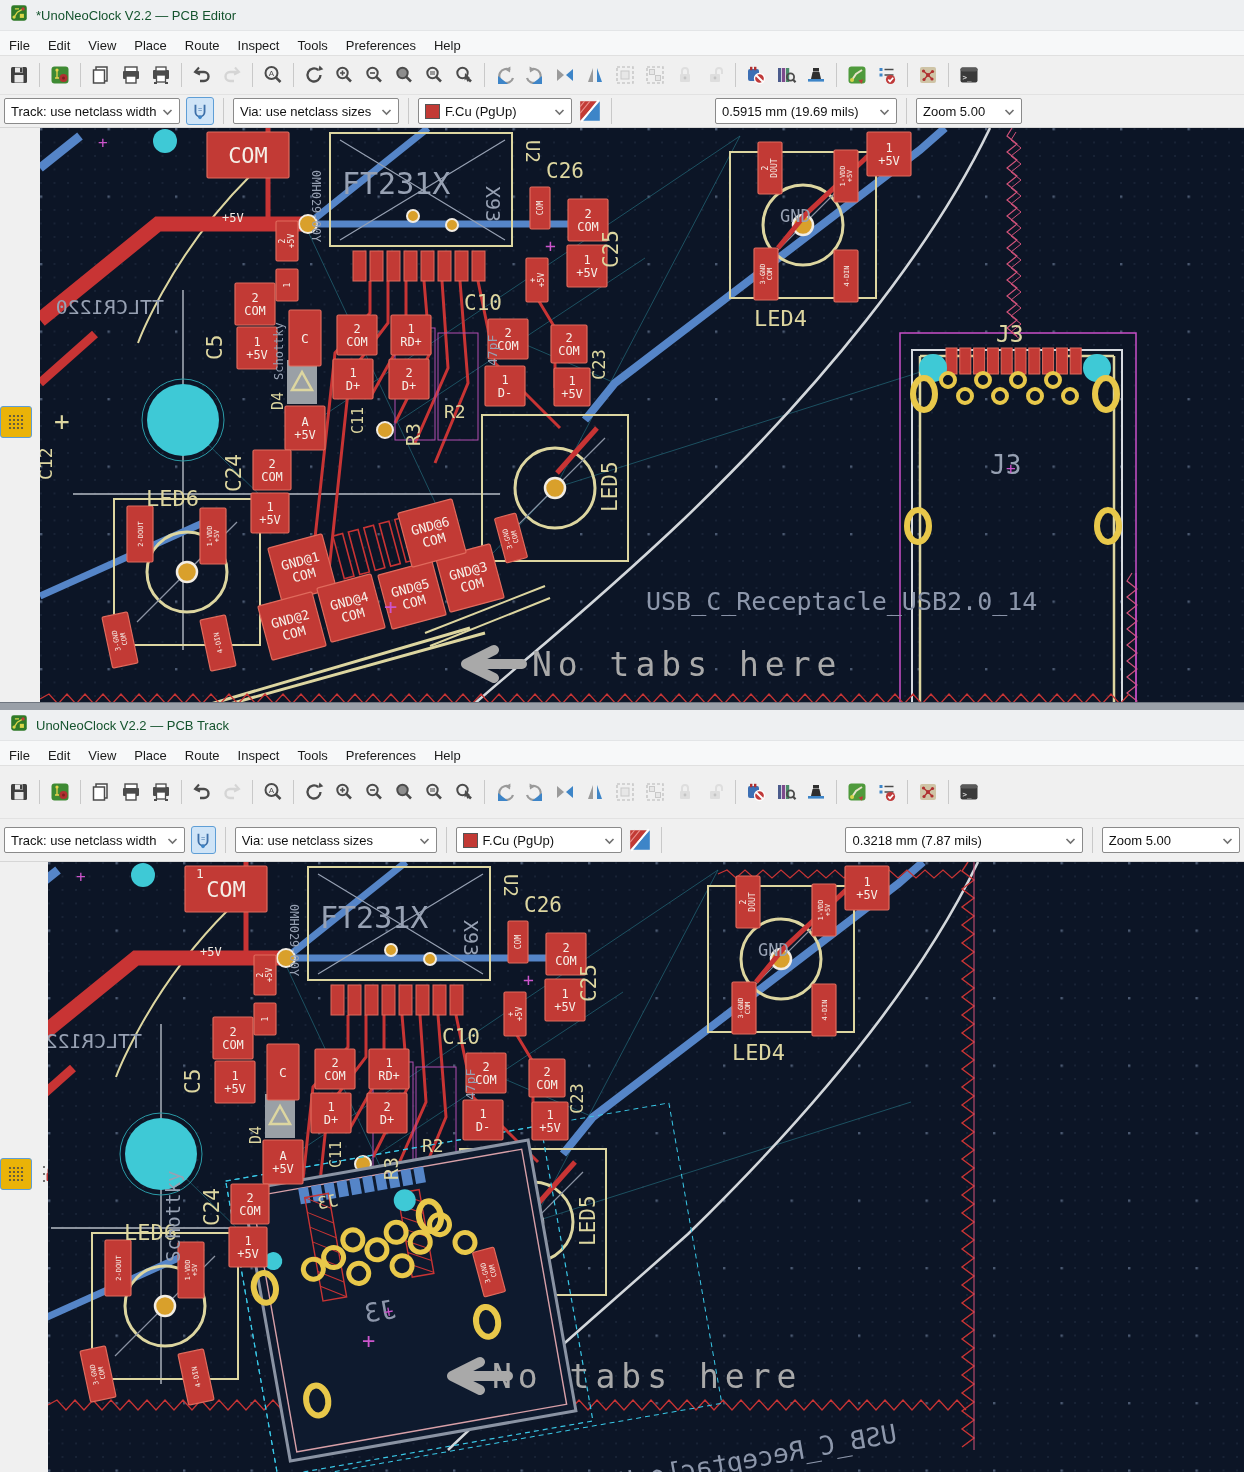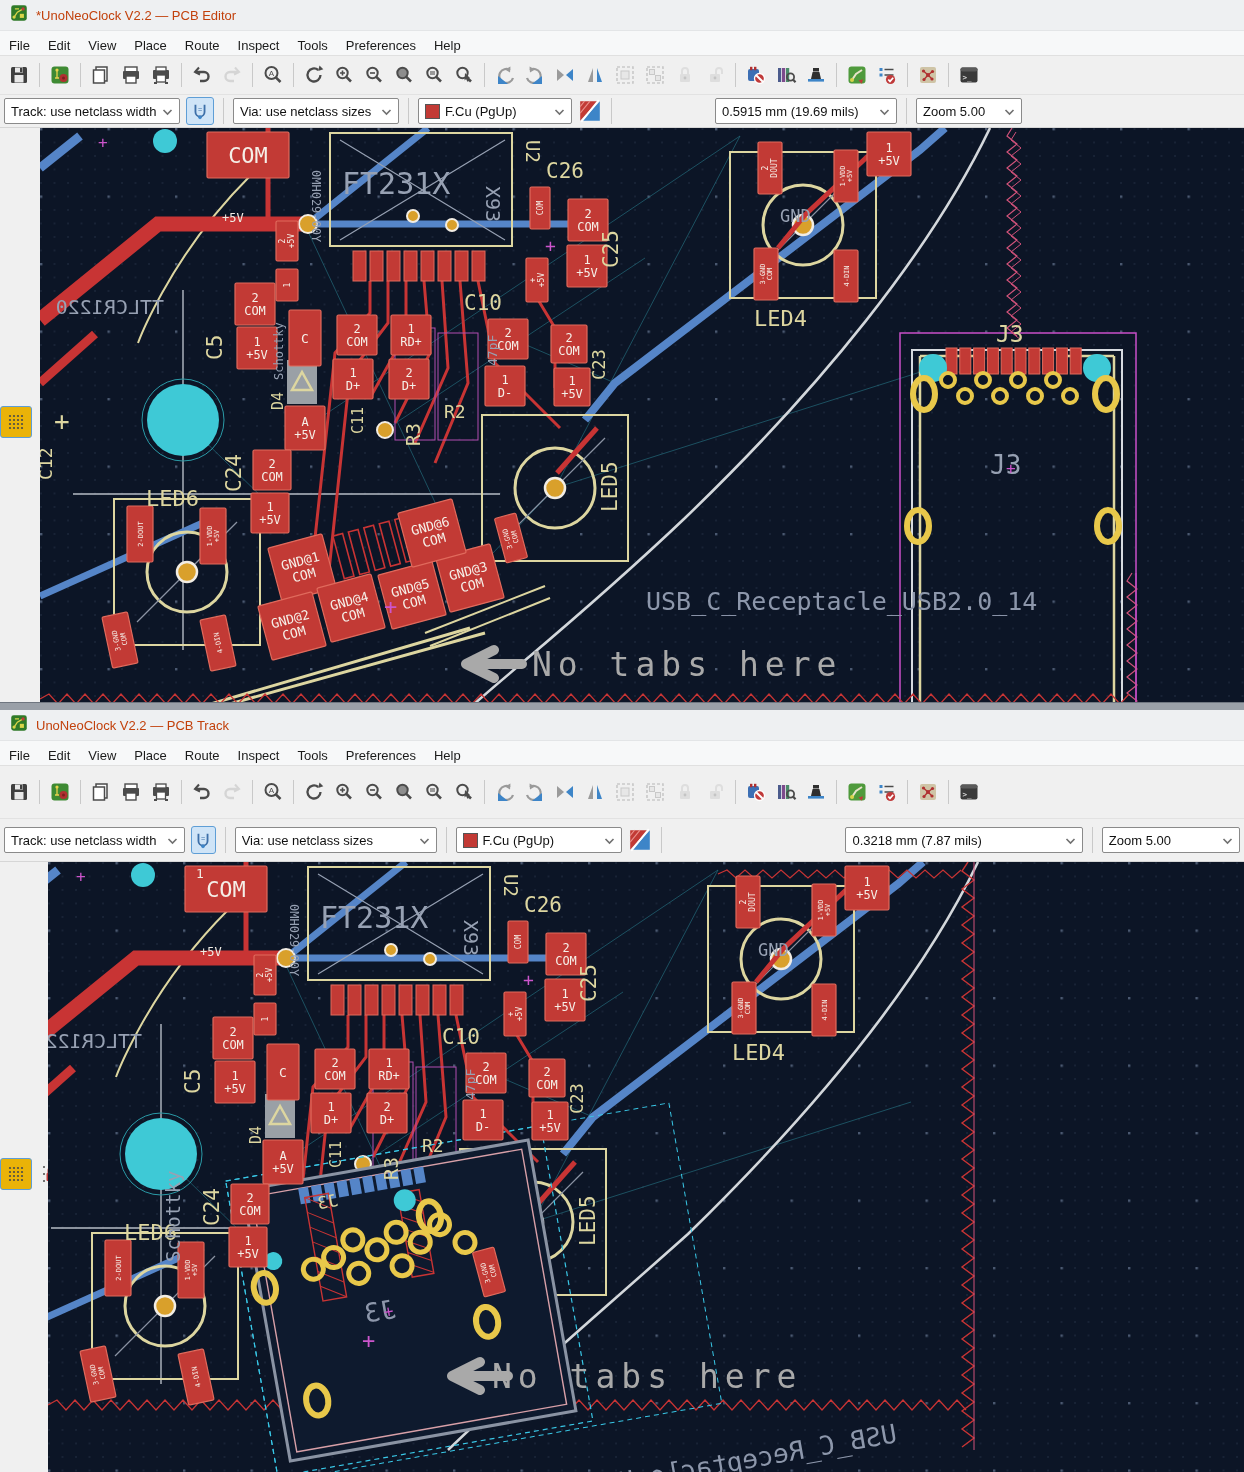--- a/index.html
+++ b/index.html
@@ -3,21 +3,21 @@
 <meta charset="utf-8">
 <style>
   html,body{margin:0;padding:0;background:#9aa0a8;width:1244px;height:1472px;
     font-family:"Liberation Sans",sans-serif;overflow:hidden;position:relative}
   .window{position:absolute;left:0;width:1244px;background:#f0f0f0;overflow:hidden;
     border-bottom:1px solid #6f7680}
   #w0{top:0;height:702px}
   #w1{top:710px;height:762px}
   .titlebar{height:30px;background:#eef0f2;display:flex;align-items:center;
     padding-left:10px;gap:8px;border-bottom:1px solid #e3e5e7}
-  .titlebar .ttext{font-size:13px;color:#c2410c}
+  .titlebar .ttext{font-size:13px;color:#14532d}
   .menubar{height:24px;background:#f7f8f9;display:flex;align-items:flex-end;
     border-bottom:1px solid #e0e0e0}
   .menubar span{font-size:13px;color:#1b1b1b;padding:2px 9px;cursor:default}
   .toolbar{background:#f0f0f0;display:flex;align-items:center;padding:2px 4px;
     border-bottom:1px solid #e2e2e2}
   #w0 .toolbar{height:34px}
   #w1 .toolbar{height:48px}
   .tbtn{width:30px;height:30px;display:flex;align-items:center;justify-content:center;border-radius:3px}
   .tbtn.dis{opacity:.45}
   .tsep{width:1px;height:24px;background:#c9c9c9;margin:0 5px}

